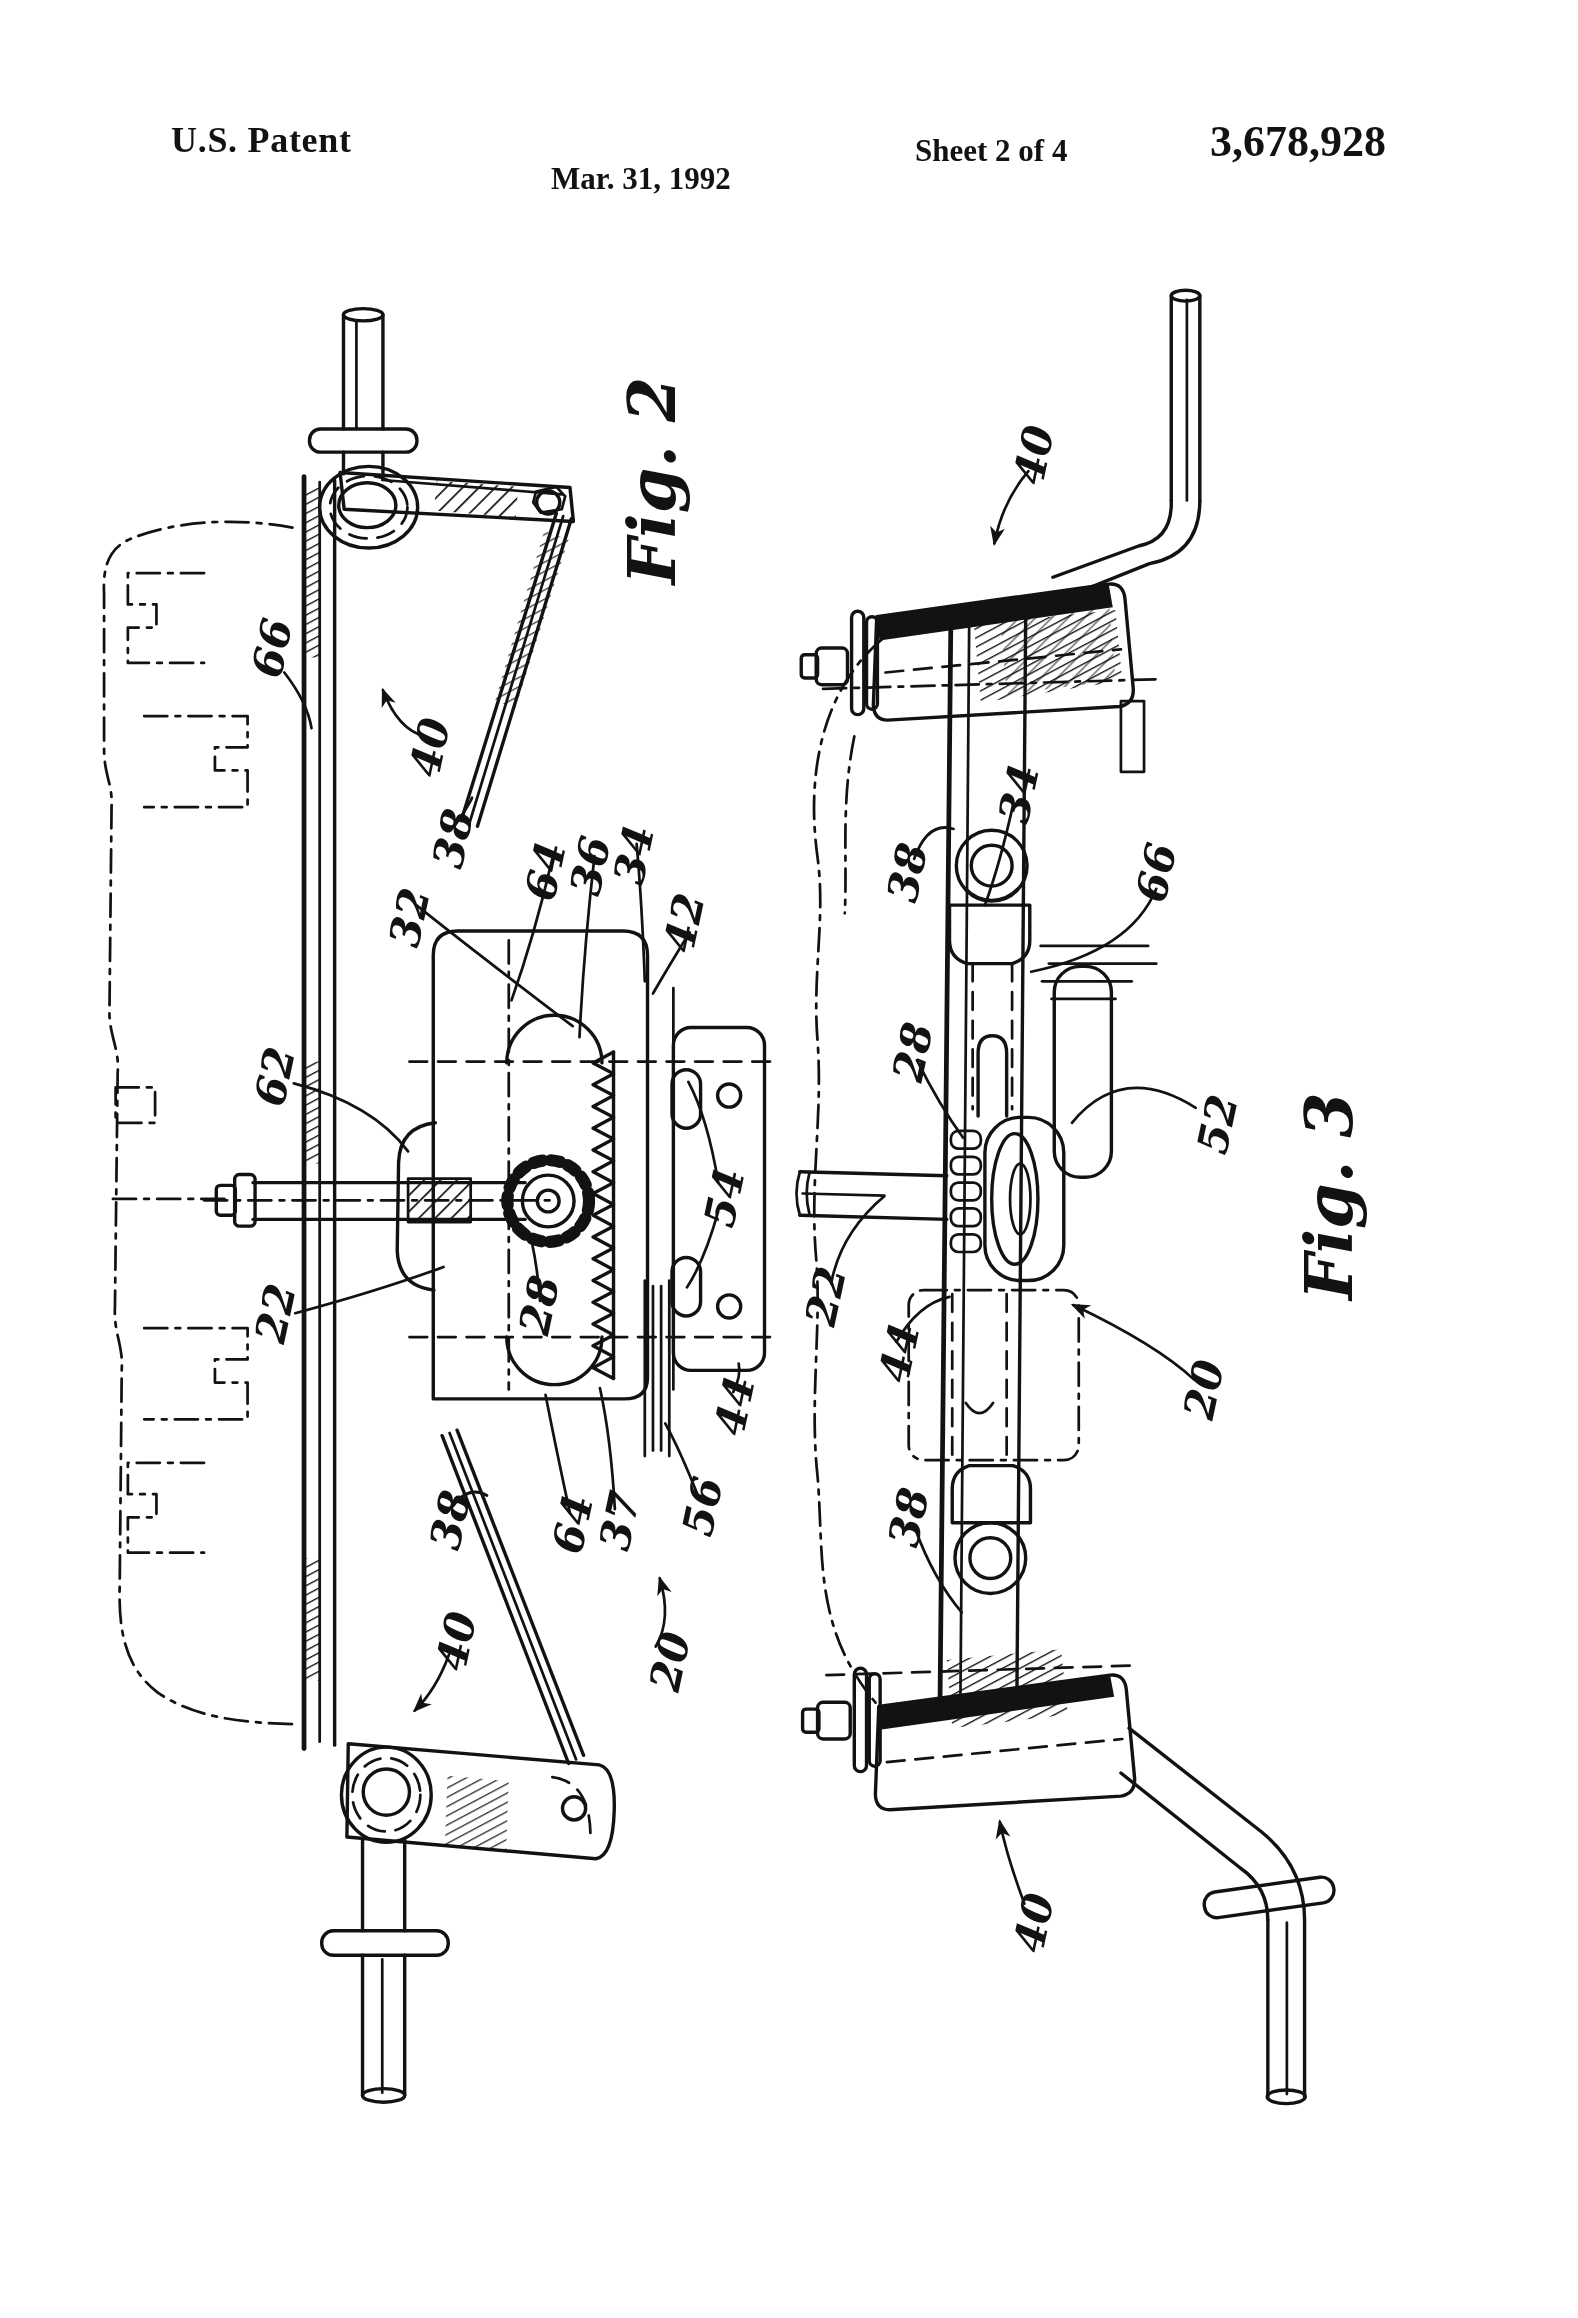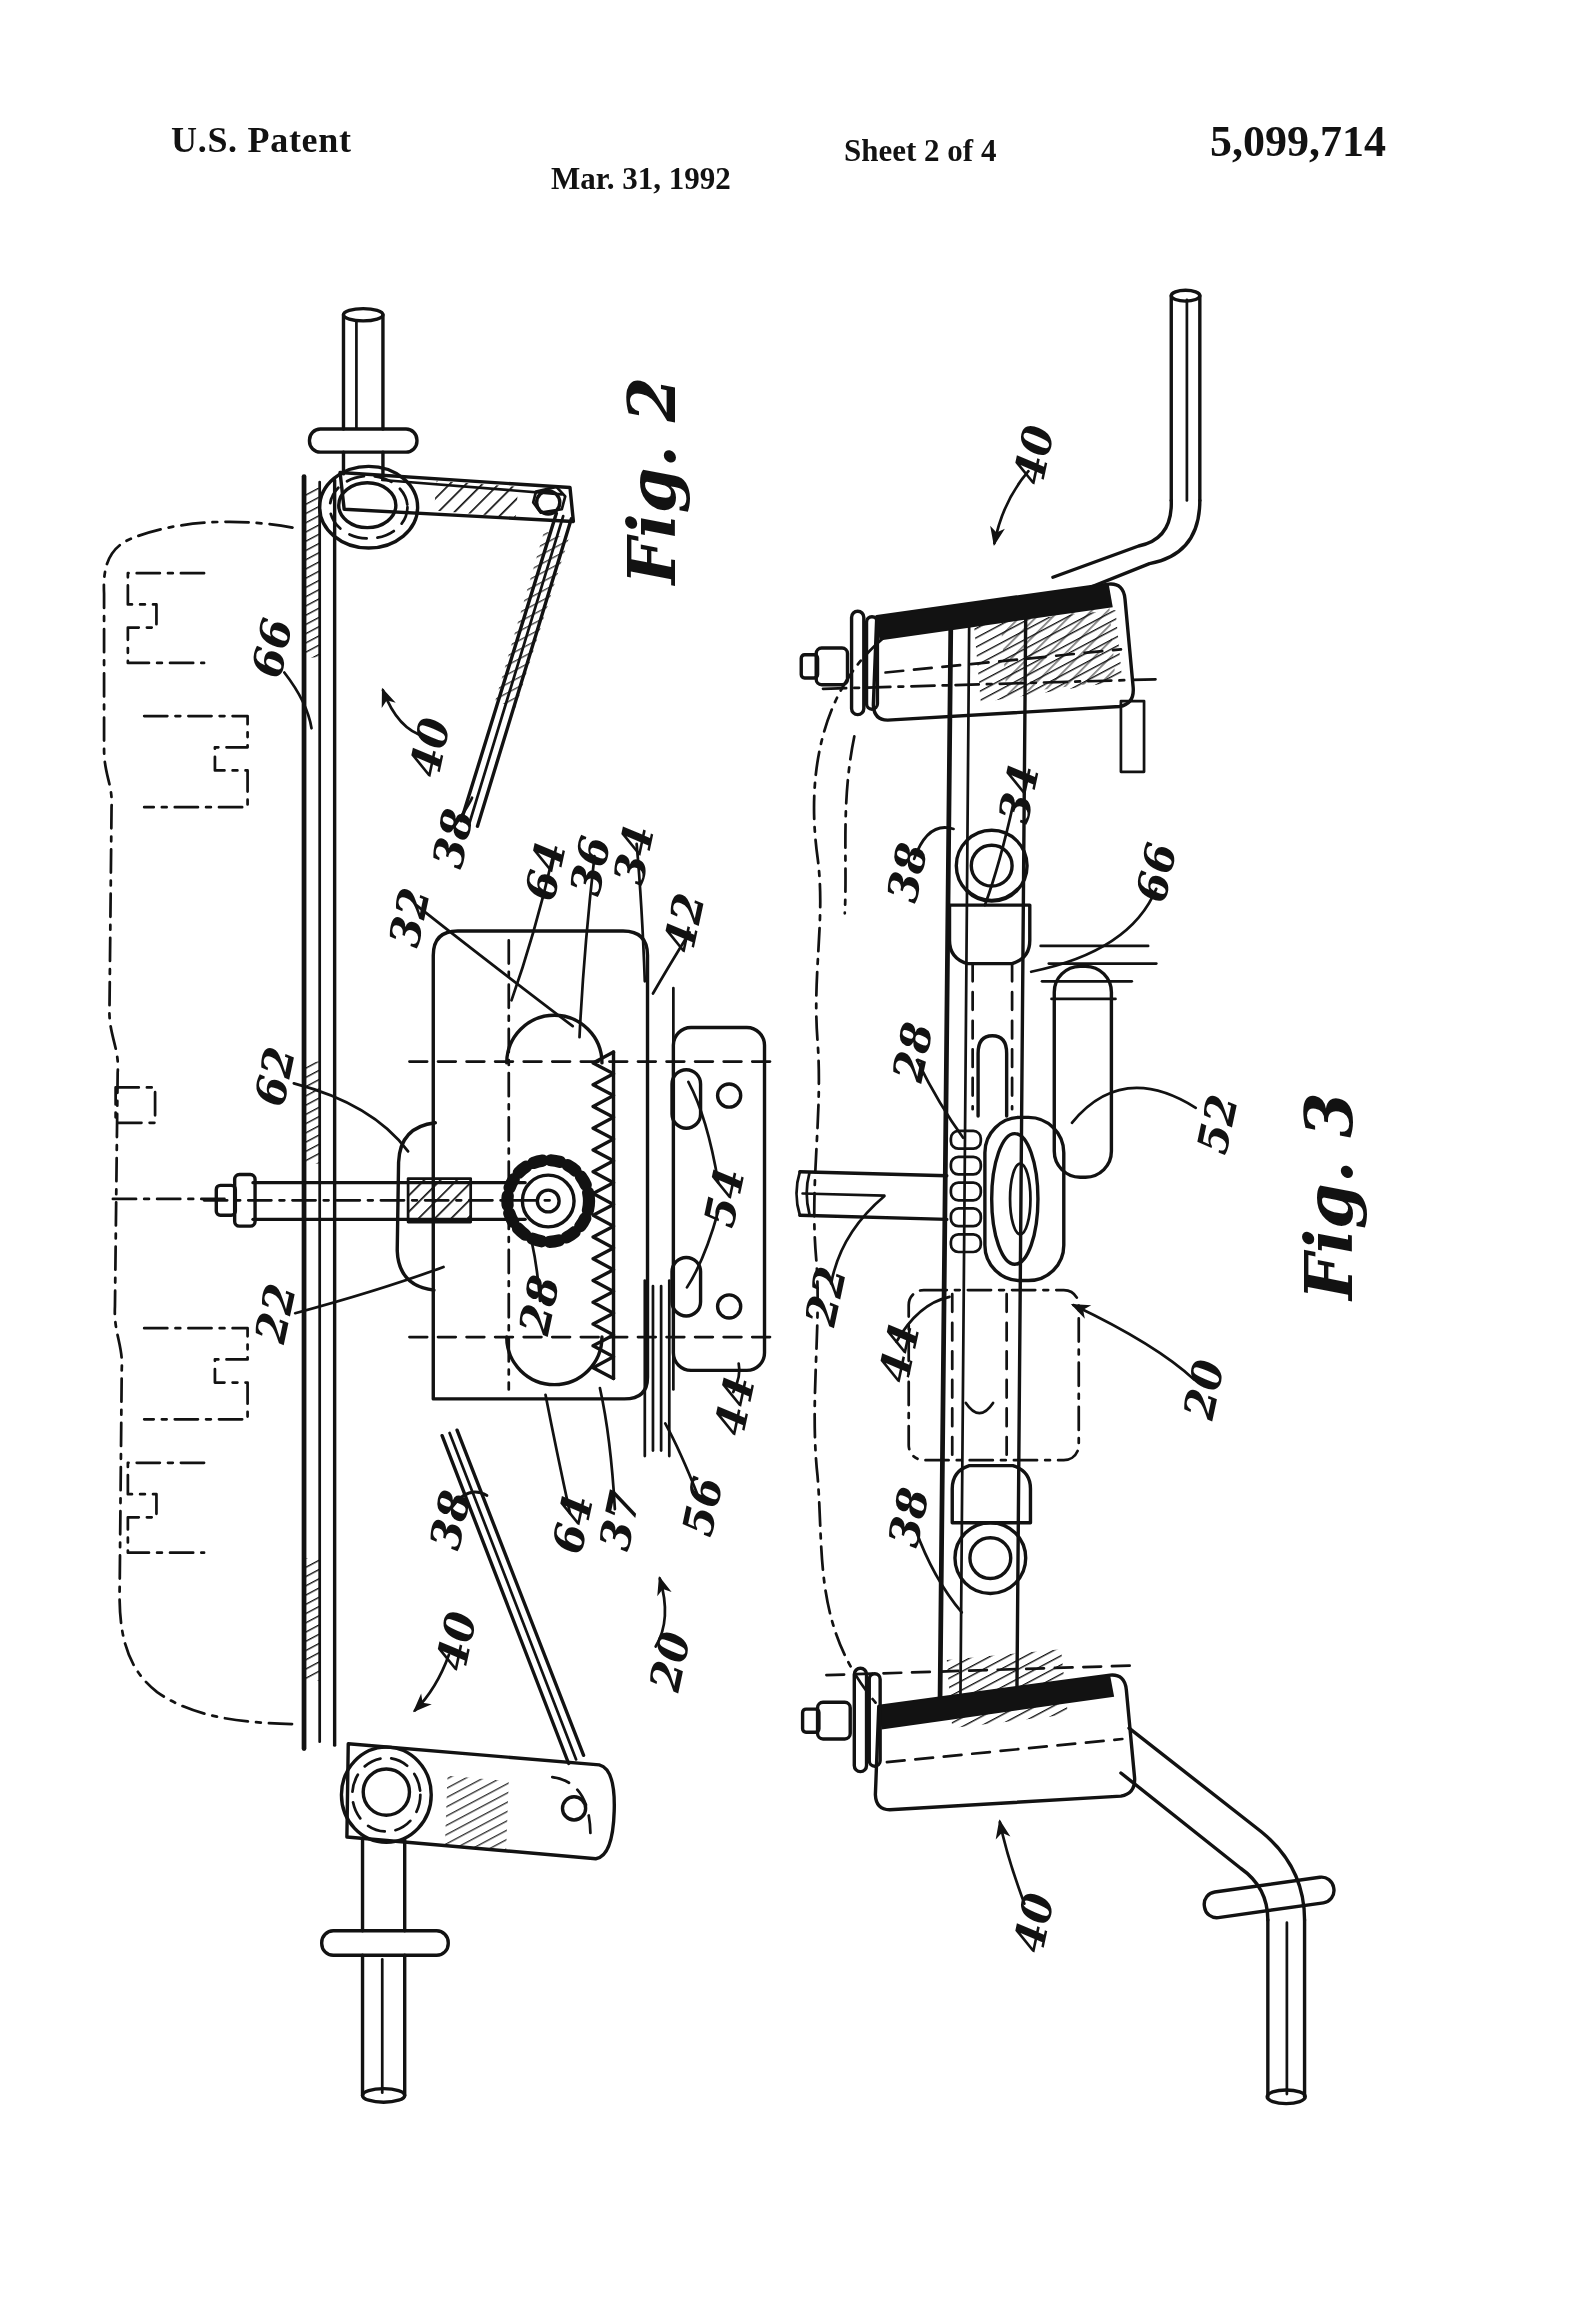--- a/index.html
+++ b/index.html
@@ -3,41 +3,41 @@
 <meta charset="utf-8">
 <style>
   html,body{margin:0;padding:0;}
   body{
     width:1578px;height:2319px;position:relative;background:#ffffff;
     font-family:"Liberation Serif",serif;color:#121212;overflow:hidden;
   }
   .hdr{position:absolute;white-space:nowrap;font-weight:bold;line-height:1;}
   #hdr-title{left:171px;top:122px;font-size:36px;letter-spacing:0.7px;}
   #hdr-date{left:551px;top:133px;font-size:31px;margin-top:30px;}
-  #hdr-sheet{left:844px;top:135px;font-size:31px;}
+  #hdr-sheet{left:915px;top:135px;font-size:31px;}
   #hdr-number{left:1210px;top:120px;font-size:44px;}
   #drawing{position:absolute;left:0;top:0;}
   .ink{stroke:#121212;fill:none;stroke-width:5;stroke-linecap:round;stroke-linejoin:round;}
   .thin{stroke-width:4;}
   .thick{stroke-width:7;}
   .phantom{stroke-dasharray:34 12 7 12;stroke-width:4;}
   .hidden-dash{stroke-dasharray:26 16;stroke-width:4;}
   .fill-ink{fill:#121212;stroke:none;}
   .fig-label{font-family:"DejaVu Serif",serif;font-style:italic;font-weight:bold;
     font-size:96px;fill:#121212;}
   .callout{font-family:"DejaVu Serif",serif;font-style:italic;font-weight:bold;
     font-size:62px;fill:#121212;}
 </style>
 </head>
 <body>
 
 <div class="hdr" id="hdr-title">U.S. Patent</div>
 <div class="hdr" id="hdr-date">Mar. 31, 1992</div>
 <div class="hdr" id="hdr-sheet">Sheet 2 of 4</div>
-<div class="hdr" id="hdr-number">5,099,714</div>
+<div class="hdr" id="hdr-number">3,678,928</div>
 
 <svg id="drawing" width="1578" height="2319" viewBox="0 0 2320 3408">
   <defs>
     <marker id="arrow" markerUnits="userSpaceOnUse" markerWidth="34" markerHeight="26" refX="26" refY="13" orient="auto">
       <path d="M2,2 L30,13 L2,24 L10,13 Z" fill="#121212"></path>
     </marker>
     <pattern id="hatch" patternUnits="userSpaceOnUse" width="17" height="17" patternTransform="rotate(45)">
       <line x1="0" y1="0" x2="0" y2="17" stroke="#121212" stroke-width="5"></line>
     </pattern>
     <pattern id="hatchDense" patternUnits="userSpaceOnUse" width="12" height="12" patternTransform="rotate(62)">

